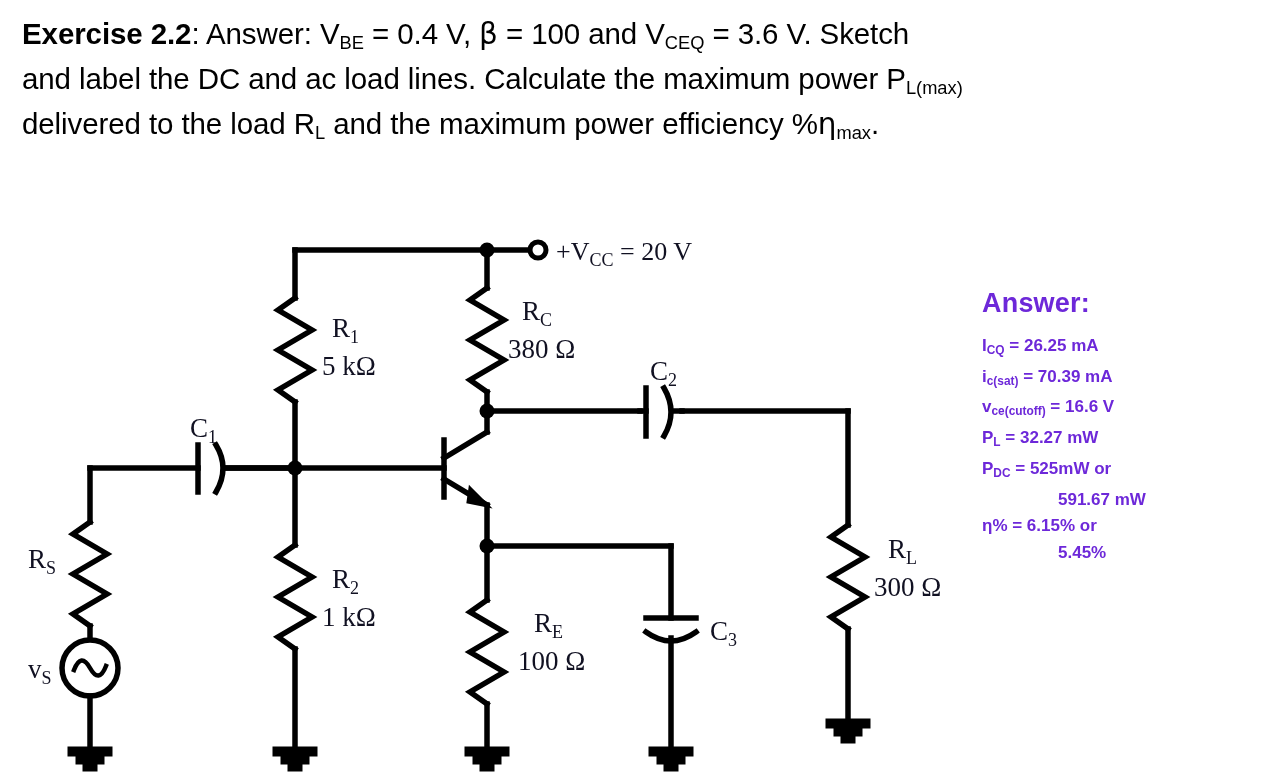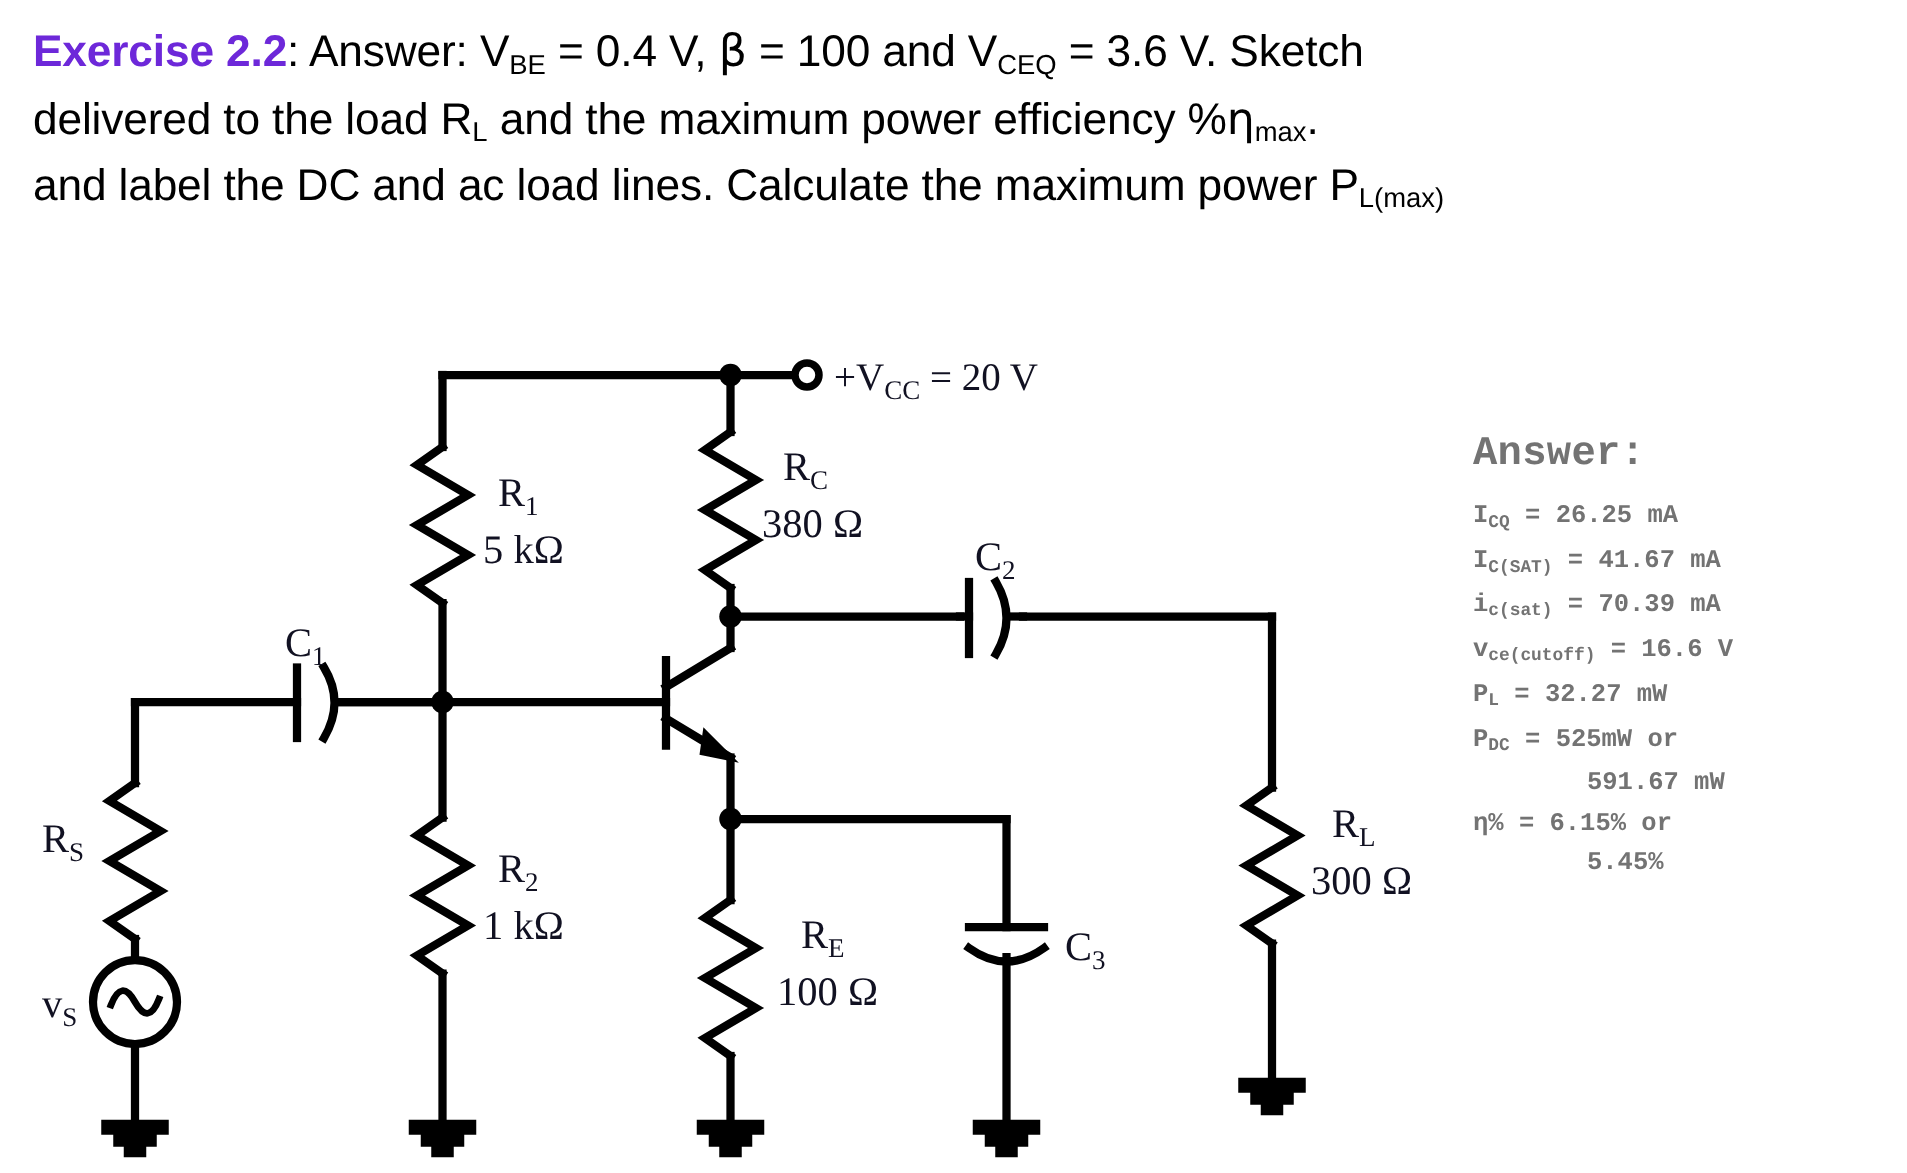--- a/index.html
+++ b/index.html
@@ -23,41 +23,41 @@
     left: 22px;
     top: 16px;
     width: 1240px;
     font-family: "Liberation Sans", sans-serif;
     font-size: 29.5px;
     line-height: 36px;
     color: #000000;
     letter-spacing: -0.1px;
   }
   #problem-statement .exercise-label {
-    color: #6d28d9;
+    color: #000000;
     font-weight: bold;
     margin-top: 14px;
   }
   .sub {
     font-size: 0.62em;
     vertical-align: -0.28em;
     letter-spacing: 0;
   }
   .greek {
     font-family: "DejaVu Sans", sans-serif;
   }
 
   
   #answer-panel {
     position: absolute;
     left: 982px;
     top: 288px;
     width: 290px;
-    color: #737373;
-    font-family: Liberation Mono, monospace;
+    color: #6d28d9;
+    font-family: Liberation Sans, sans-serif;
   }
   #answer-title {
     font-size: 27px;
     font-weight: bold;
     margin-bottom: 14px;
     letter-spacing: 0.2px;
   }
   .answer-line {
     font-size: 17px;
     font-weight: bold;
@@ -100,32 +100,31 @@
   }
 </style>
 </head>
 <body>
 
 <div id="problem-statement">
   <div>
     <span class="exercise-label">Exercise 2.2</span><span>:</span><span>  Answer: V</span><span class="sub">BE</span><span> = 0.4 V,  </span><span class="greek">β</span><span> = 100  and  V</span><span class="sub">CEQ</span><span> = 3.6 V.  Sketch</span>
   </div>
   <div>
-    <span>delivered to the load R</span><span class="sub">L</span><span> and the maximum power efficiency  %</span><span class="greek">η</span><span class="sub">max</span><span>.</span>
+    <span>and label the DC and ac load lines.  Calculate the maximum power P</span><span class="sub">L(max)</span>
   </div>
   <div>
-    <span>and label the DC and ac load lines.  Calculate the maximum power P</span><span class="sub">L(max)</span>
+    <span>delivered to the load R</span><span class="sub">L</span><span> and the maximum power efficiency  %</span><span class="greek">η</span><span class="sub">max</span><span>.</span>
   </div>
 </div>
 
 <div id="answer-panel">
   <div id="answer-title">Answer:</div>
   <div id="answer-lines">
       <div class="answer-line"><span>I</span><span class="sub">CQ</span><span> = 26.25 mA</span></div>
-      <div class="answer-line"><span>I</span><span class="sub">C(SAT)</span><span> = 41.67 mA</span></div>
       <div class="answer-line"><span>i</span><span class="sub">c(sat)</span><span> = 70.39 mA</span></div>
       <div class="answer-line"><span>v</span><span class="sub">ce(cutoff)</span><span> = 16.6 V</span></div>
       <div class="answer-line"><span>P</span><span class="sub">L</span><span> = 32.27 mW</span></div>
       <div class="answer-line"><span>P</span><span class="sub">DC</span><span> = 525mW or</span></div>
       <div class="answer-line indent"><span>591.67 mW</span></div>
       <div class="answer-line"><span>η%</span><span> = 6.15% or</span></div>
       <div class="answer-line indent"><span>5.45%</span></div>
     </div>
 </div>
 

